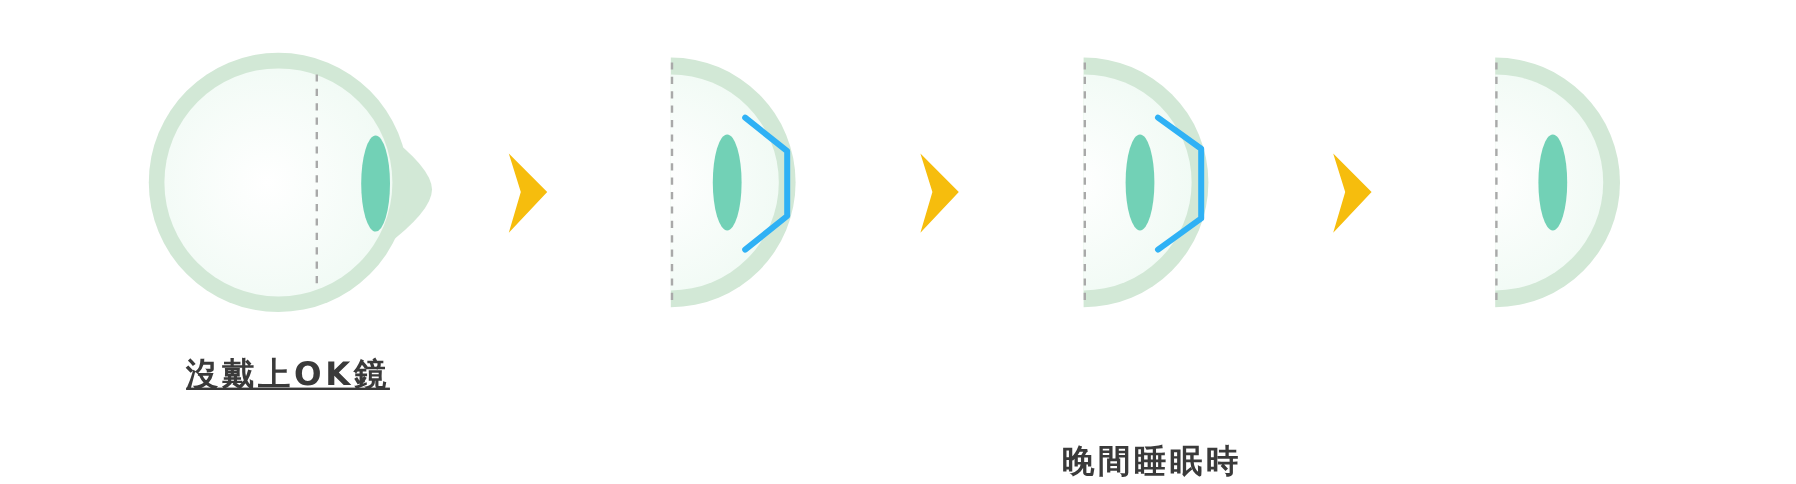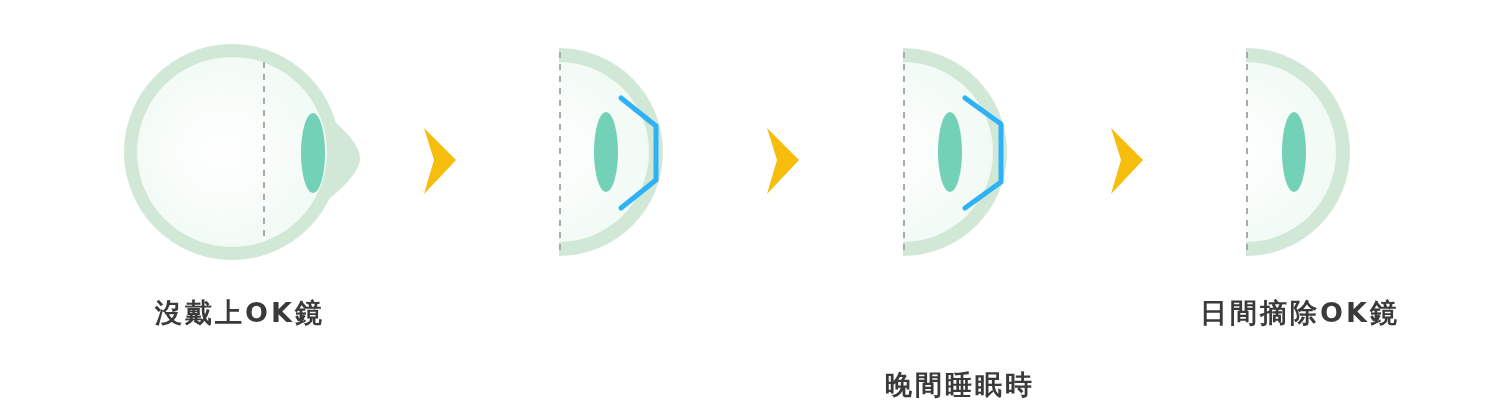--- a/index.html
+++ b/index.html
@@ -72,22 +72,21 @@
       <g clip-path="url(#clipRight4)">
         <circle cx="1246" cy="152" r="104" fill="#d2e8d6"></circle>
         <path d="M1300,102 L1334,126 Q1340,130 1340,138 L1340,168 Q1340,176 1334,180 L1300,206 Z" fill="#d2e8d6"></path>
         <circle cx="1246" cy="152" r="90" fill="url(#innerGrad)"></circle>
       </g>
       <line x1="1247" y1="52" x2="1247" y2="250" stroke="#a9a9a9" stroke-width="2" stroke-dasharray="6,6"></line>
       <ellipse cx="1294" cy="152" rx="12" ry="40" fill="#72d1b6"></ellipse>
     </g>
   </svg>
 
-  <div class="label" style="left:120px; top:295px; width:240px;">沒戴上OK鏡</div>
+  <div class="label" style="left:120px; top:295px; width:240px;text-decoration:underline;">沒戴上OK鏡</div>
 
 
   <div class="label" style="left:820px; top:295px; width:280px;">
     <div>晚間睡眠時</div>
     
   </div>
 
-  <div class="label" style="left:1165px; top:295px; width:270px;">日間摘除OK鏡</div>
 </div>
 
 </body></html>

